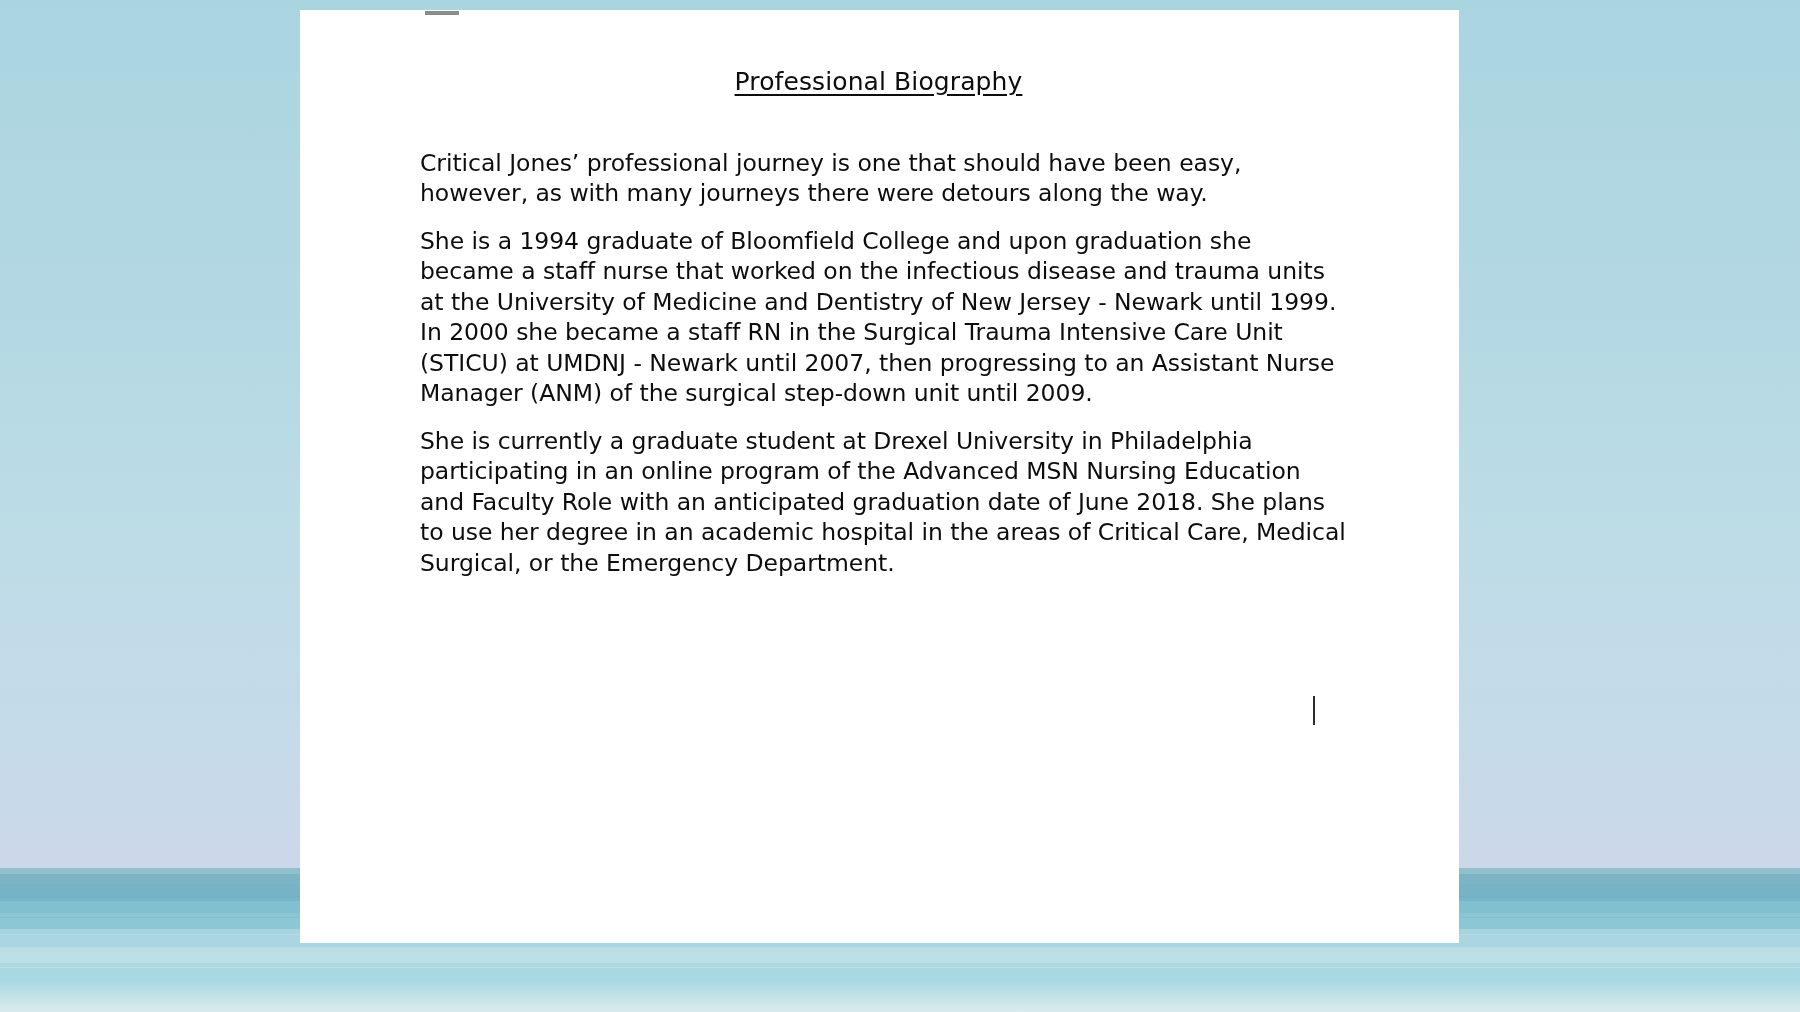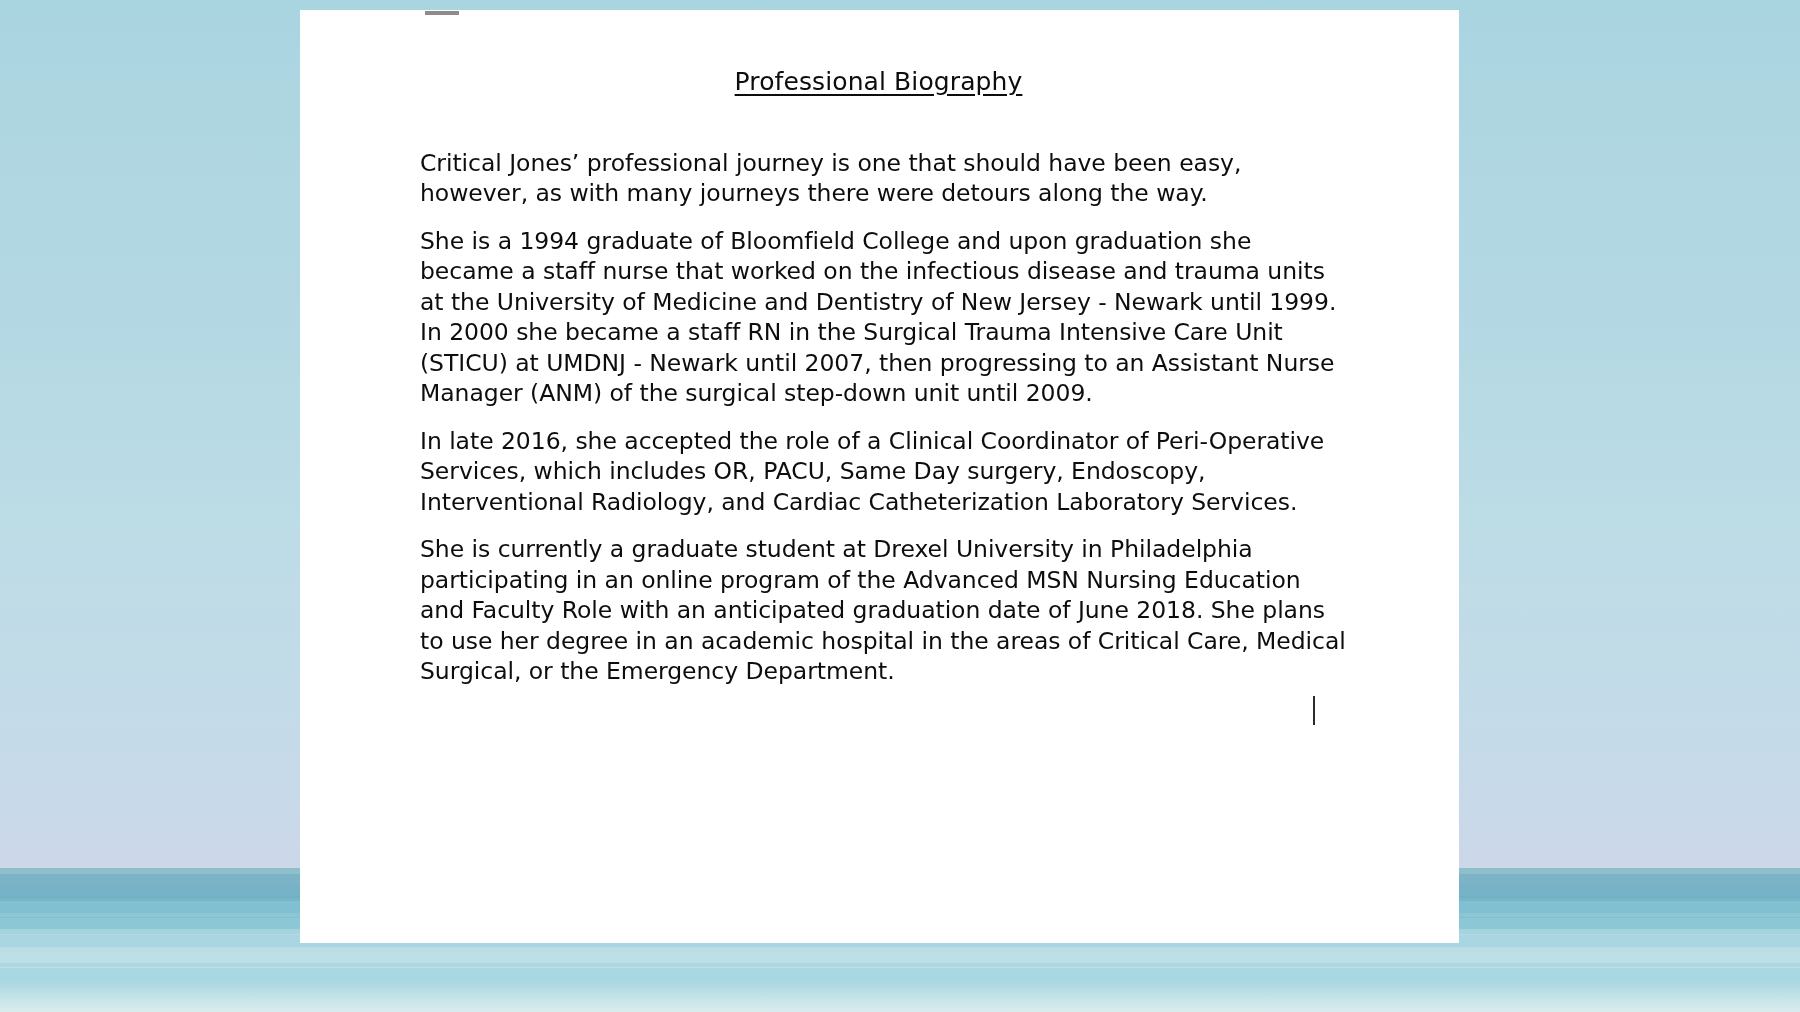--- a/index.html
+++ b/index.html
@@ -147,21 +147,20 @@
 
     <div id="tab-marker"></div>
 
     <div id="doc-body">
 
       <h1 id="doc-title">Professional Biography</h1>
 
       <div id="paragraphs">
         <p class="para">Critical Jones’ professional journey is one that should have been easy, however, as with many journeys there were detours along the way.</p>
         <p class="para">She is a 1994 graduate of Bloomfield College and upon graduation she became a staff nurse that worked on the infectious disease and trauma units at the University of Medicine and Dentistry of New Jersey - Newark until 1999. In 2000 she became a staff RN in the Surgical Trauma Intensive Care Unit (STICU) at UMDNJ - Newark until 2007, then progressing to an Assistant Nurse Manager (ANM) of the surgical step-down unit until 2009.</p>
-        <p class="para">In late 2016, she accepted the role of a Clinical Coordinator of Peri-Operative Services, which includes OR, PACU, Same Day surgery, Endoscopy, Interventional Radiology, and Cardiac Catheterization Laboratory Services.</p>
         <p class="para">She is currently a graduate student at Drexel University in Philadelphia participating in an online program of the Advanced MSN Nursing Education and Faculty Role with an anticipated graduation date of June 2018. She plans to use her degree in an academic hospital in the areas of Critical Care, Medical Surgical, or the Emergency Department.</p>
       </div>
     </div>
 
     <div id="text-caret"></div>
   </div>
 
 </div>
 
 </body></html>

